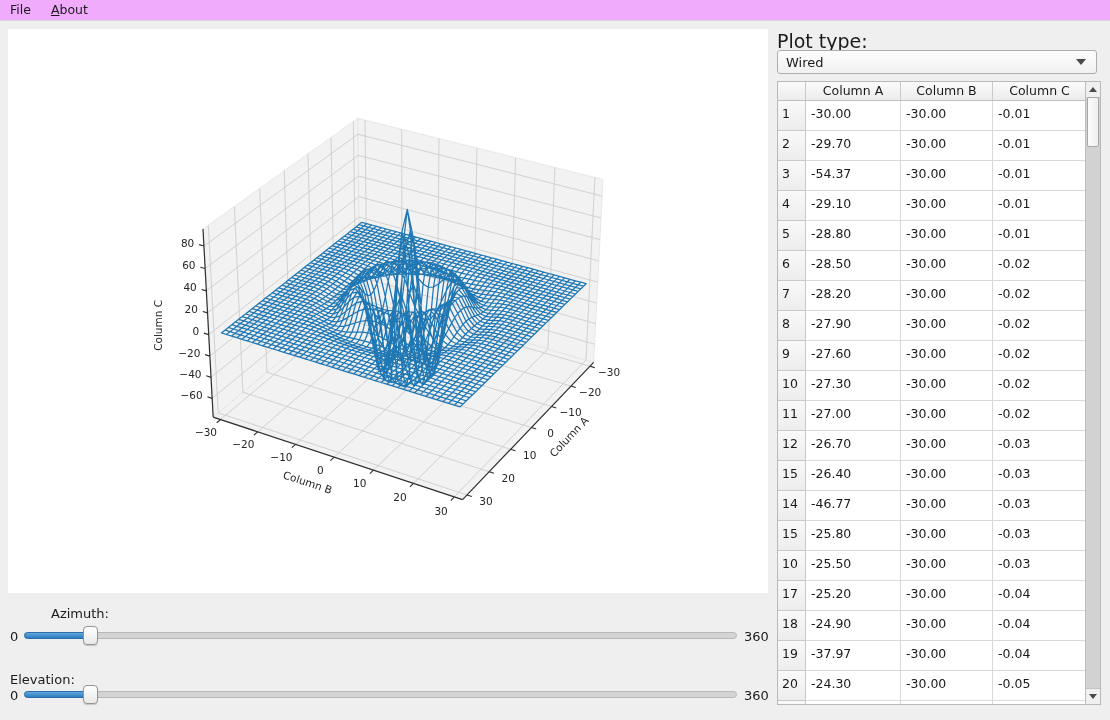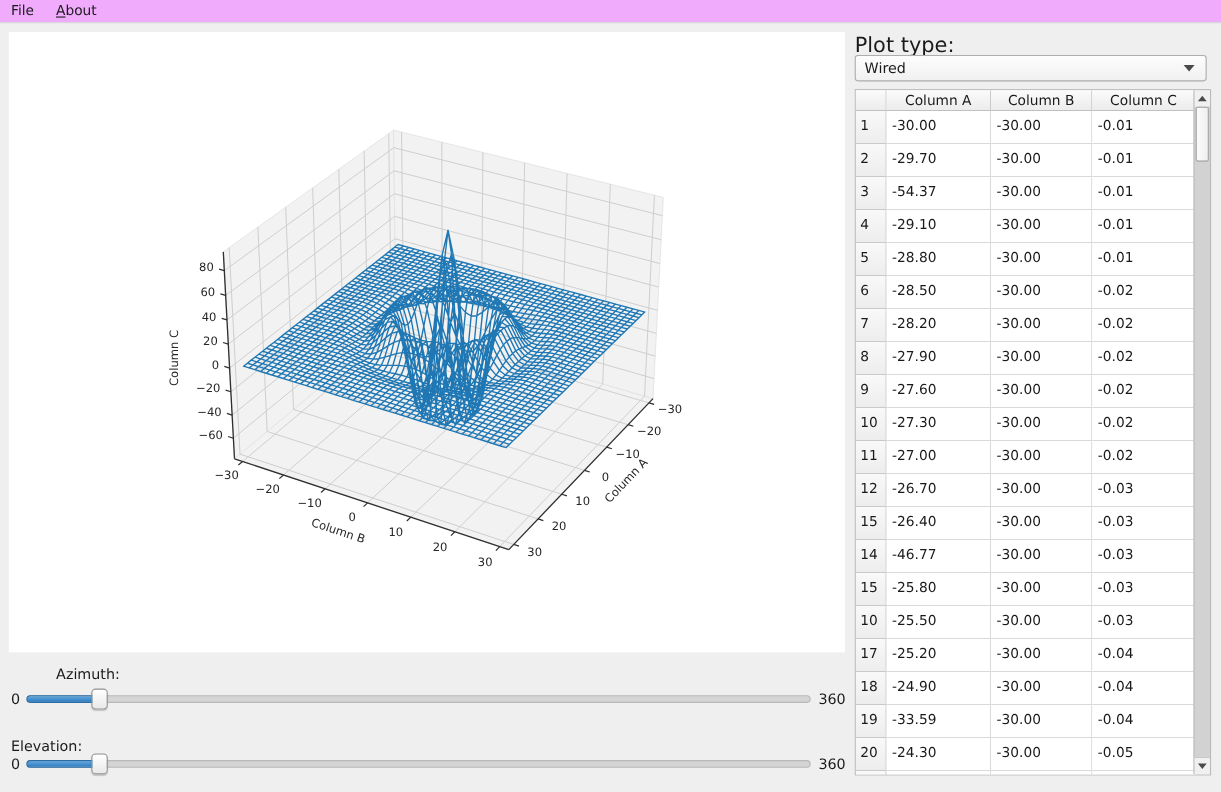--- a/index.html
+++ b/index.html
@@ -296,21 +296,21 @@
         <div class="td c">-0.04</div>
       </div>
       <div class="trow">
         <div class="rn">18</div>
         <div class="td a">-24.90</div>
         <div class="td b">-30.00</div>
         <div class="td c">-0.04</div>
       </div>
       <div class="trow">
         <div class="rn">19</div>
-        <div class="td a">-33.59</div>
+        <div class="td a">-37.97</div>
         <div class="td b">-30.00</div>
         <div class="td c">-0.04</div>
       </div>
       <div class="trow">
         <div class="rn">20</div>
         <div class="td a">-24.30</div>
         <div class="td b">-30.00</div>
         <div class="td c">-0.05</div>
       </div>
       <div class="trow">

